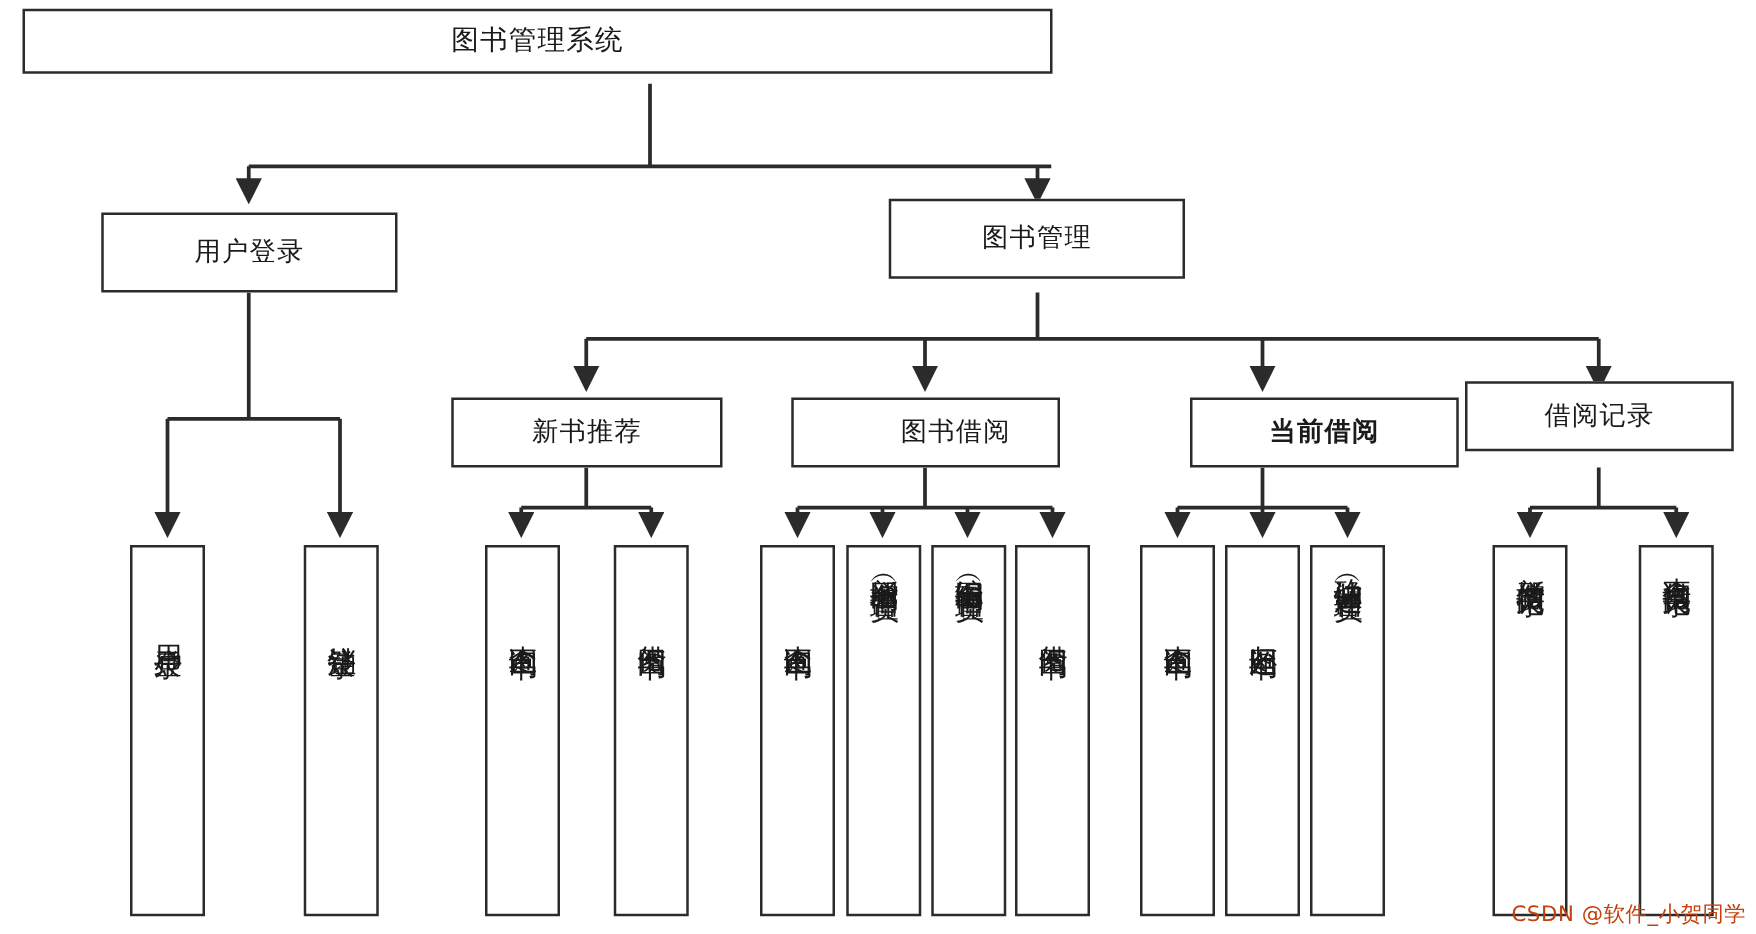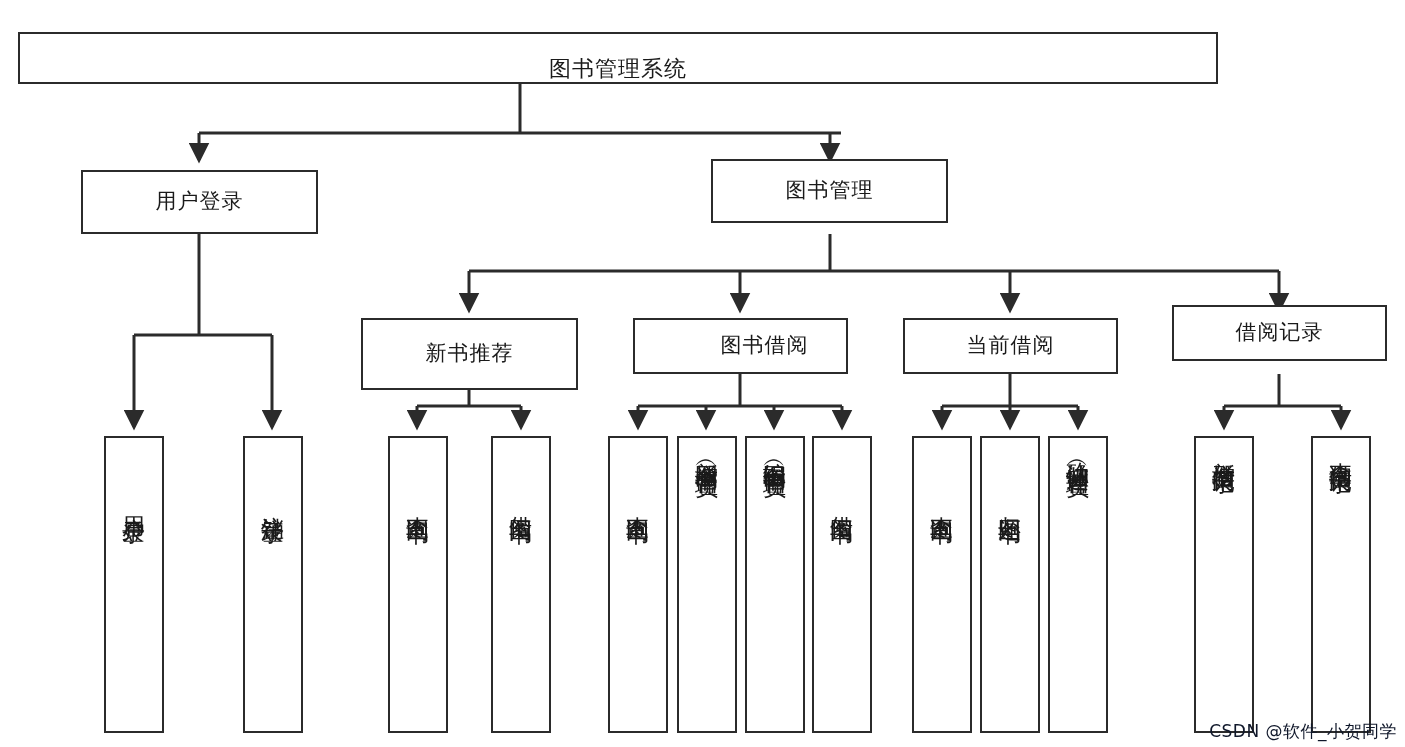--- a/index.html
+++ b/index.html
@@ -62,21 +62,21 @@
     margin-top: 56px;
   }
   .vert.tall .vert-label {
     margin-top: 2px;
   }
   .watermark {
     position: absolute;
     right: 8px;
     bottom: 4px;
     font-size: 17px;
-    color: #0f172a;
+    color: #c2410c;
     letter-spacing: 0.5px;
     white-space: nowrap;
   }
 </style>
 </head>
 <body>
 
 <div id="canvas">
 
   <svg id="edges" viewBox="0 0 1405 747" width="1405" height="747">
@@ -122,41 +122,41 @@
       <path d="M 1010 406 L 1010 427" marker-end="url(#arrow)"></path>
       <path d="M 1078 406 L 1078 427" marker-end="url(#arrow)"></path>
 
       <path d="M 1279 374 L 1279 406"></path>
       <path d="M 1224 406 L 1341 406"></path>
       <path d="M 1224 406 L 1224 427" marker-end="url(#arrow)"></path>
       <path d="M 1341 406 L 1341 427" marker-end="url(#arrow)"></path>
     </g>
   </svg>
 
-  <div class="node horiz root" style="left:18px; top:32px; width:1200px; height:52px;align-items:flex-end;">
+  <div class="node horiz root" style="left:18px; top:7px; width:824px; height:52px;">
     <span>图书管理系统</span>
   </div>
 
   <div class="node horiz" style="left:81px; top:170px; width:237px; height:64px;">
     <span>用户登录</span>
   </div>
 
   <div class="node horiz" style="left:711px; top:159px; width:237px; height:64px;">
     <span>图书管理</span>
   </div>
 
-  <div class="node horiz" style="left:361px; top:318px; width:217px; height:72px;">
+  <div class="node horiz" style="left:361px; top:318px; width:217px; height:56px;">
     <span>新书推荐</span>
   </div>
 
   <div class="node horiz" style="left:633px; top:318px; width:215px; height:56px;padding-left:48px;">
     <span>图书借阅</span>
   </div>
 
-  <div class="node horiz" style="left:903px; top:318px; width:215px; height:56px;">
+  <div class="node horiz" style="left:952px; top:318px; width:215px; height:56px;font-weight:bold;">
     <span>当前借阅</span>
   </div>
 
   <div class="node horiz" style="left:1172px; top:305px; width:215px; height:56px;">
     <span>借阅记录</span>
   </div>
 
   <div class="node vert mid" style="left:104px; top:436px; width:60px; height:297px;">
     <span class="vert-label">用户登录</span>
   </div>

